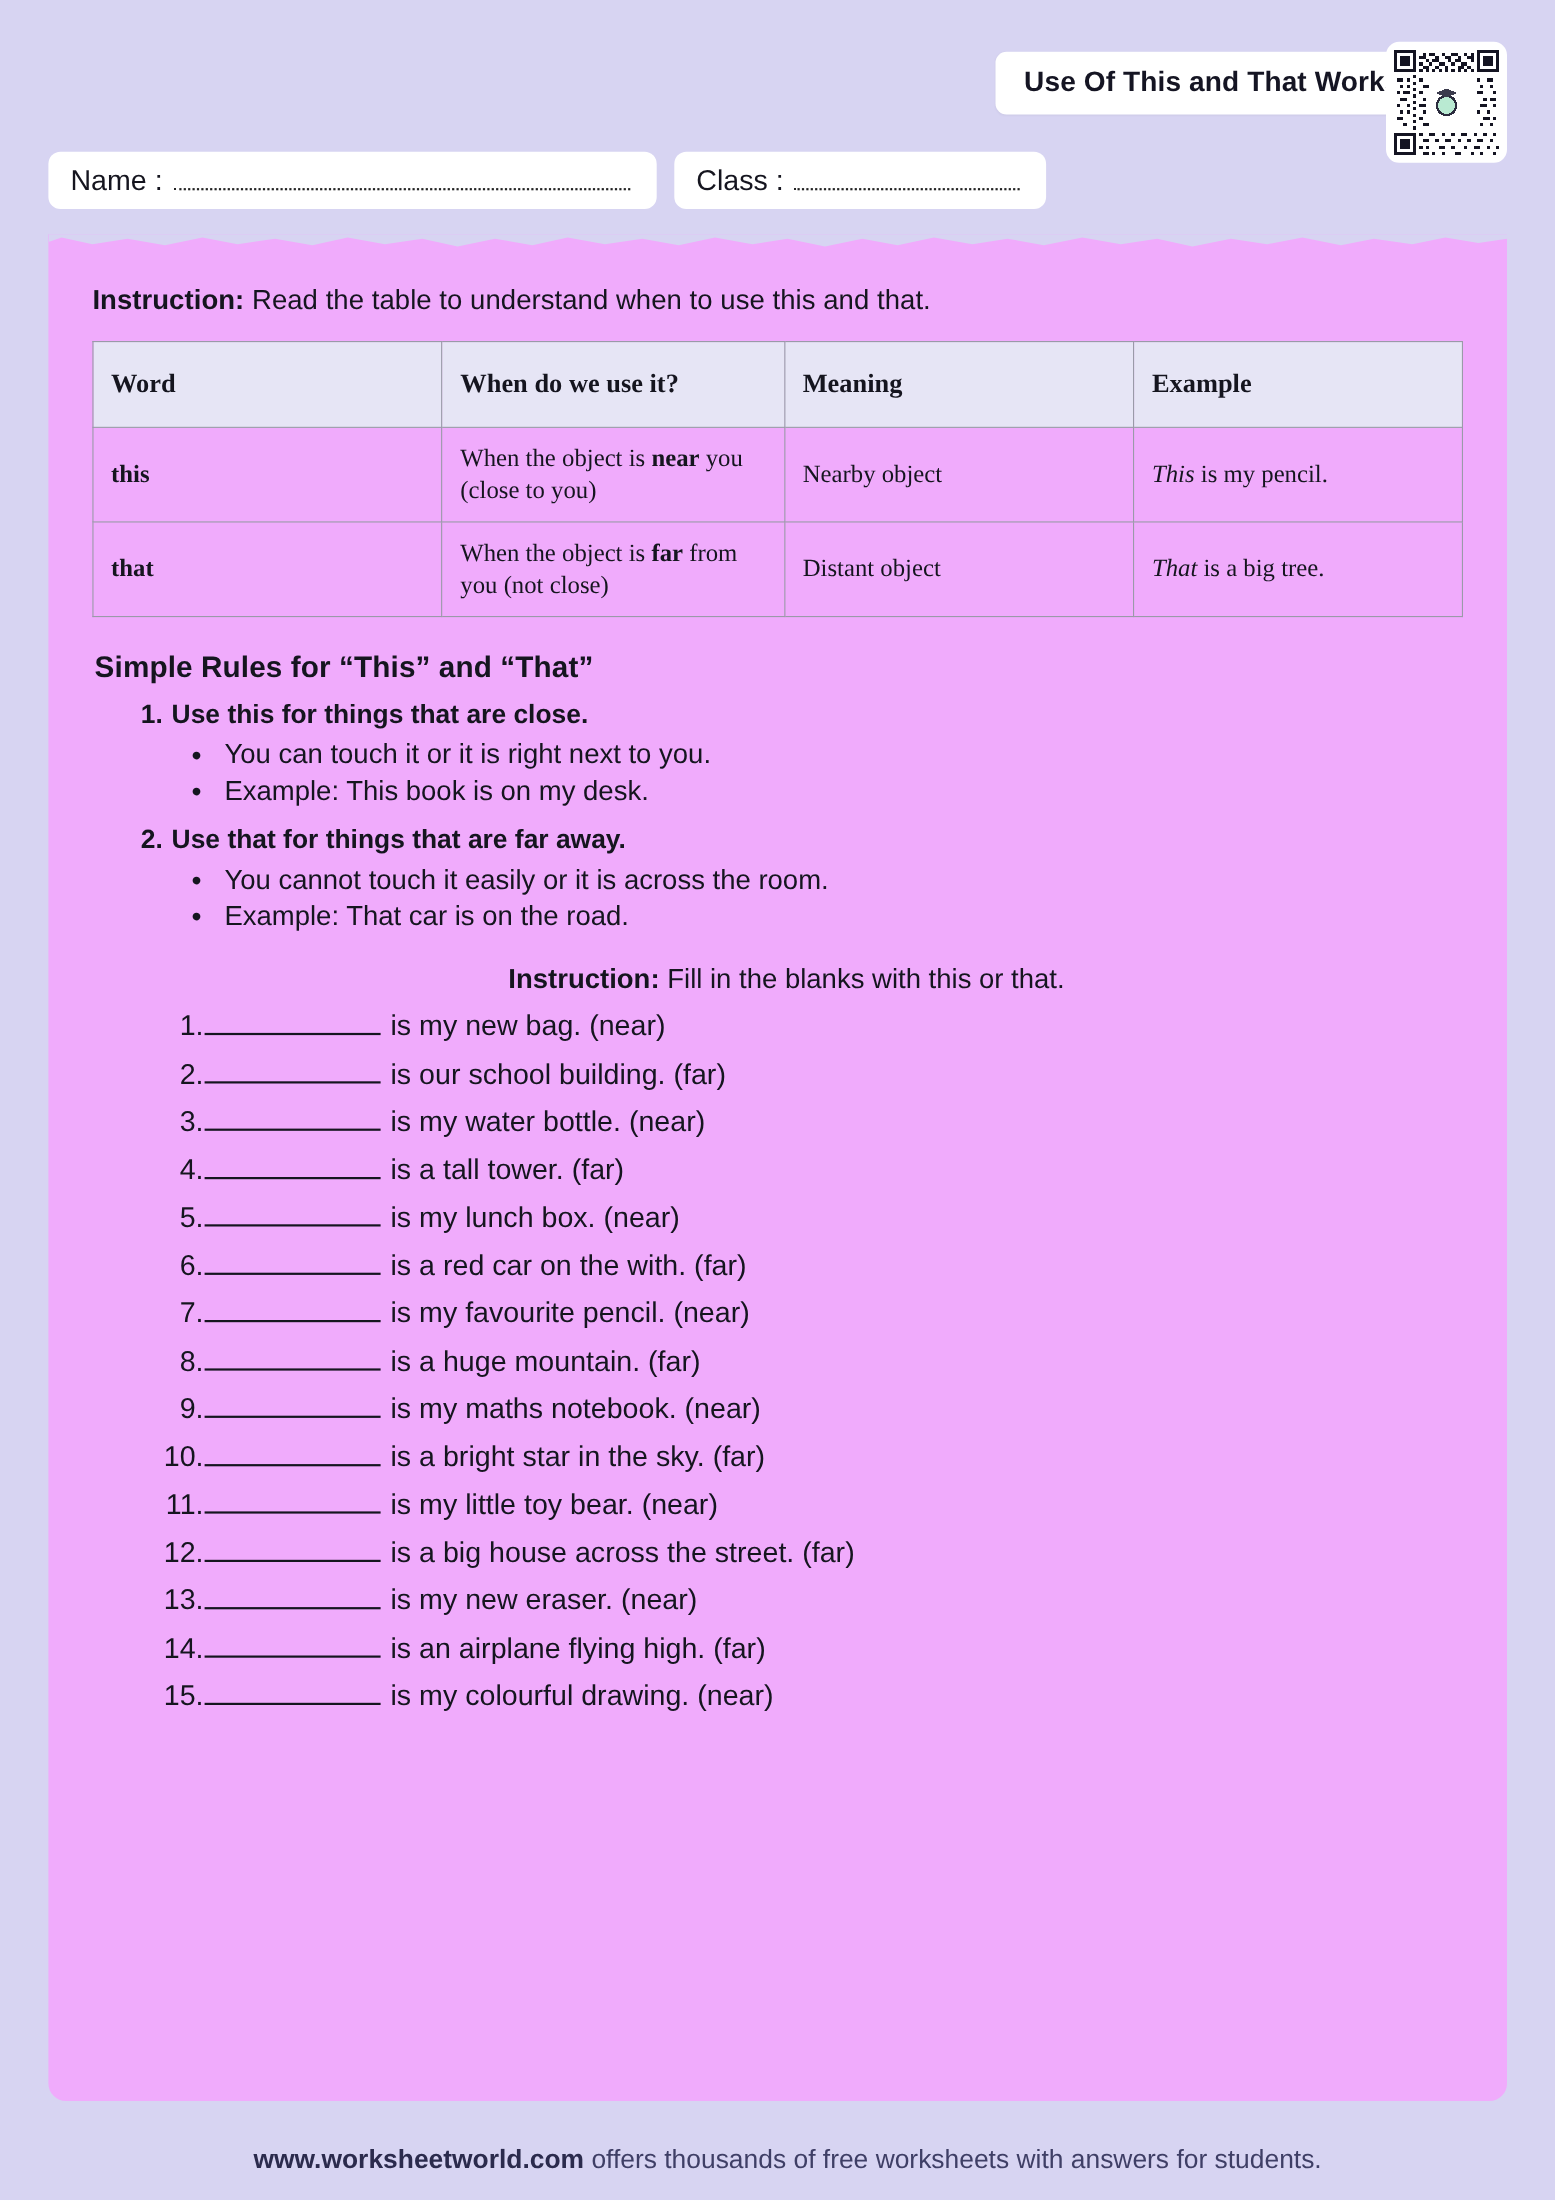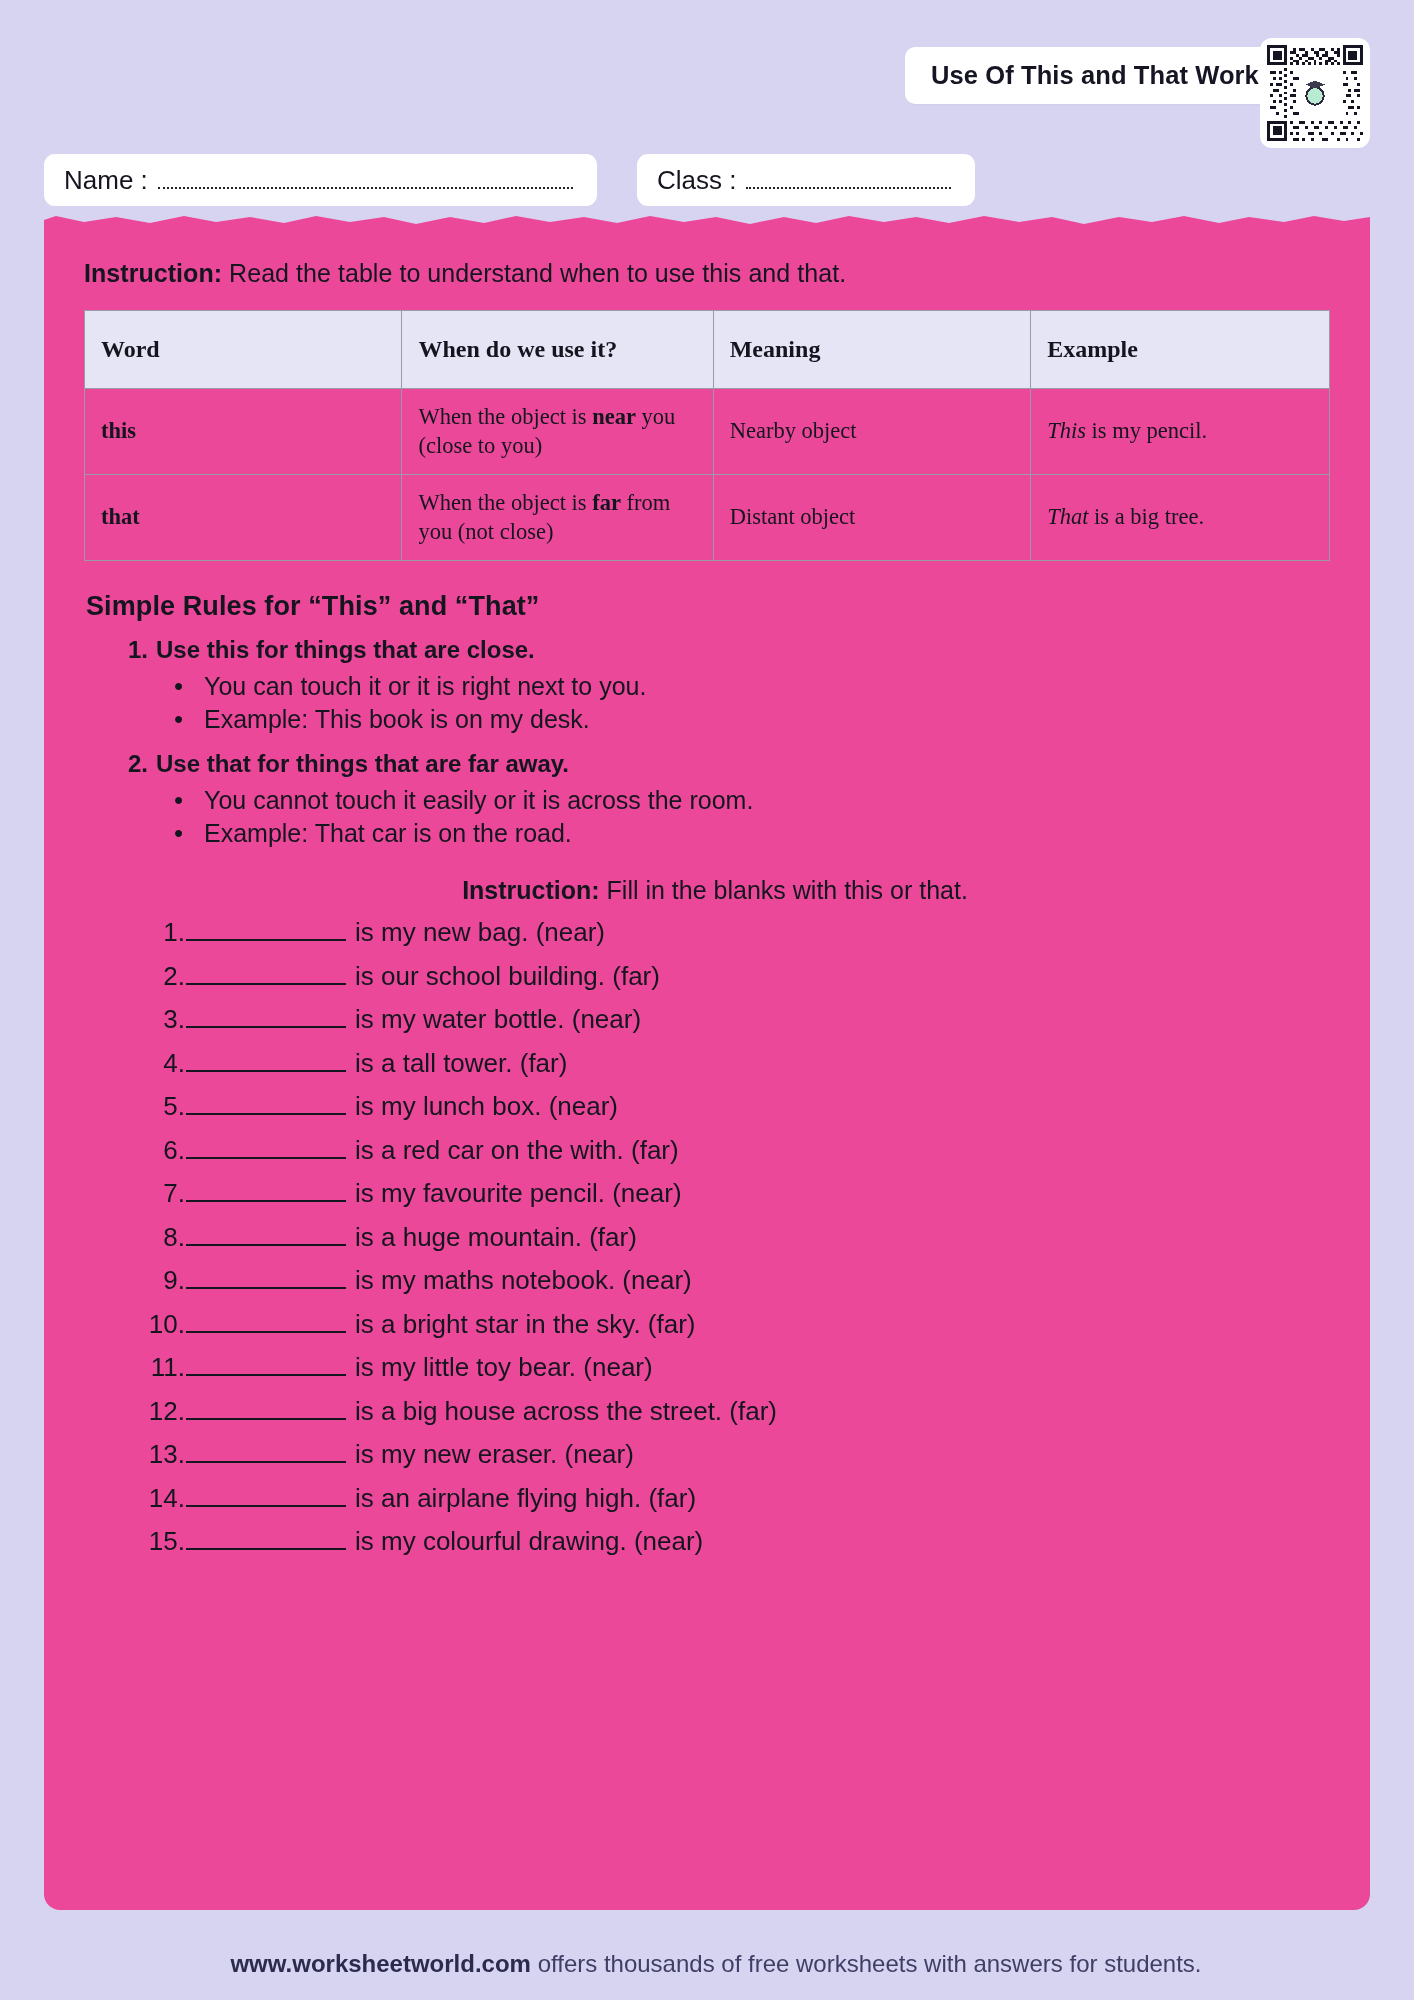--- a/index.html
+++ b/index.html
@@ -83,22 +83,22 @@
     padding: 7px;
     flex: 0 0 110px;
     position: absolute;
     right: 44px;
     top: 38px;
   }
   .qr-inner { width: 100%; height: 100%; position: relative; }
 
   .fields-row {
     display: flex;
-    gap: 40px;
-    margin-top: 38px;
+    gap: 16px;
+    margin-top: 22px;
     padding-right: 130px;
   }
 
   .field {
     background: #ffffff;
     border-radius: 11px;
     height: 52px;
     display: flex;
     align-items: center;
     padding: 0 20px;
@@ -130,21 +130,21 @@
   .sheet-wrap {
     position: absolute;
     left: 44px;
     right: 44px;
     top: 213px;
     bottom: 90px;
   }
 
   .sheet {
     position: relative;
-    background: #ec4899;
+    background: #f0abfc;
     width: 100%;
     height: 100%;
     border-radius: 0 0 16px 16px;
     padding: 46px 40px 0 40px;
     overflow: hidden;
   }
 
   
   .torn {
     position: absolute;

